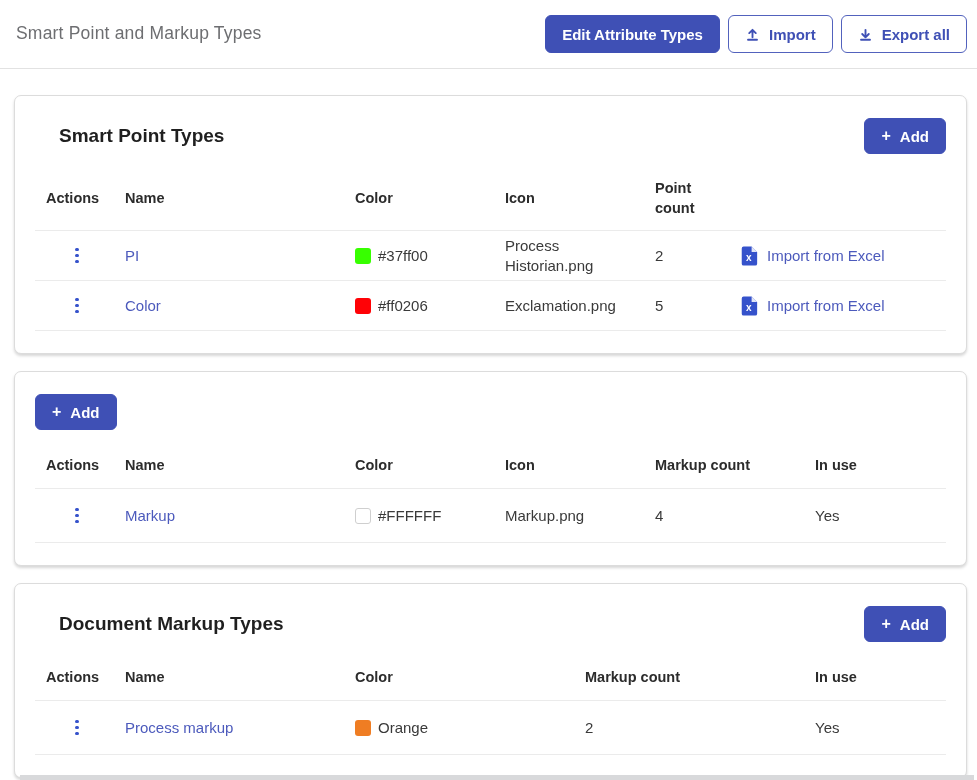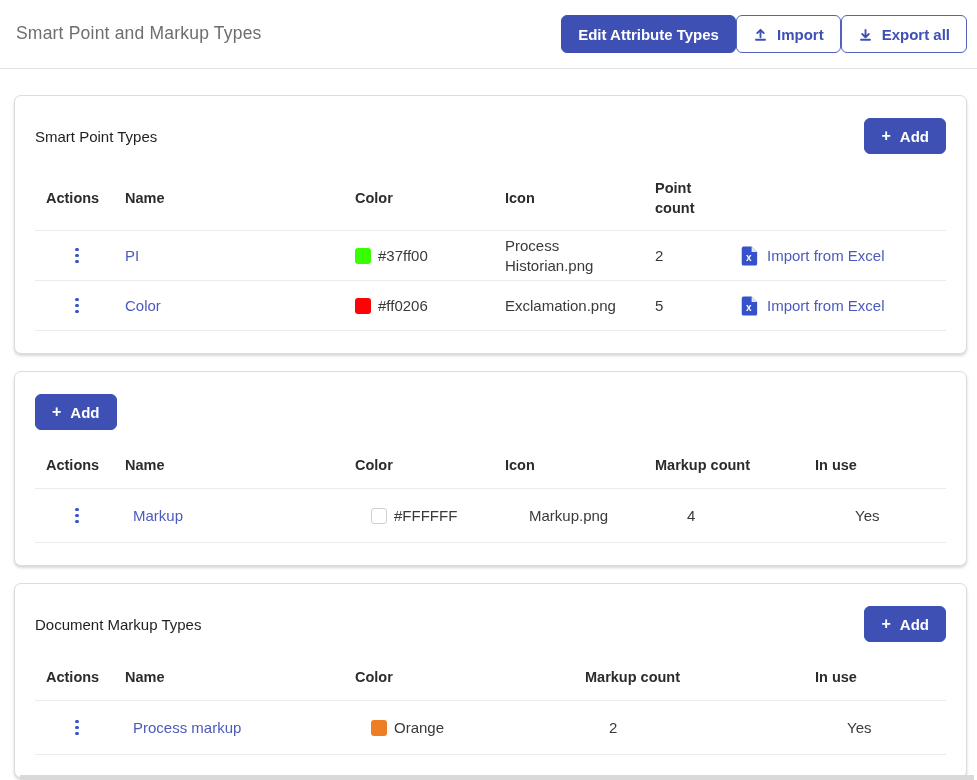--- a/index.html
+++ b/index.html
@@ -17,21 +17,21 @@
     align-items: flex-start;
     padding: 15px 10px 0 16px;
   }
   .page-title {
     font-size: 17.5px;
     font-weight: 400;
     color: #6d6e71;
     margin-top: 8px;
     letter-spacing: 0.2px;
   }
-  .topbar-actions { display: flex; gap: 0; align-items: flex-end; }
+  .topbar-actions { display: flex; gap: 8px; align-items: flex-end; }
   .btn {
     height: 38px;
     border-radius: 6px;
     font-size: 15px;
     font-family: inherit;
     display: inline-flex;
     align-items: center;
     gap: 9px;
     padding: 0 16px;
     cursor: pointer;
@@ -61,21 +61,21 @@
     padding: 22px 20px 22px 20px;
     box-shadow: 0 2px 3px rgba(0,0,0,0.16);
     background: #ffffff;
   }
   .card + .card { margin-top: 17px; }
   .card-head {
     display: flex;
     justify-content: space-between;
     align-items: center;
   }
-  .card-title { font-size: 15px; font-weight: 400; color: #1f1f1f; }
+  .card-title { font-size: 19px; font-weight: 700; color: #1f1f1f; margin-left: 24px; }
   .btn-add {
     height: 36px;
     padding: 0 16px;
     font-weight: 700;
   }
   .btn-add .plus { font-size: 16px; font-weight: 700; }
 
   .table { margin-top: 14px; }
   .t-row { display: grid; align-items: center; }
   .grid-a .t-row { grid-template-columns: 90px 230px 150px 150px 86px auto; }
@@ -86,21 +86,21 @@
 
   .t-head { min-height: 62px; }
   .grid-b .t-head, .grid-c .t-head { min-height: 44px; }
   .t-hcell {
     font-size: 14.5px;
     font-weight: 700;
     color: #2c2c2c;
     line-height: 1.35;
   }
   .t-data { min-height: 50px; border-top: 1px solid #ebebeb; }
-  .grid-b .t-data, .grid-c .t-data { min-height: 54px; gap: 8px; }
+  .grid-b .t-data, .grid-c .t-data { min-height: 54px; }
   .t-bottomline { border-top: 1px solid #ebebeb; }
   .t-cell { font-size: 15px; color: #3a3a3a; line-height: 1.3; }
 
   .kebab {
     background: none;
     border: none;
     cursor: pointer;
     margin-left: 25px;
     display: flex;
     flex-direction: column;

